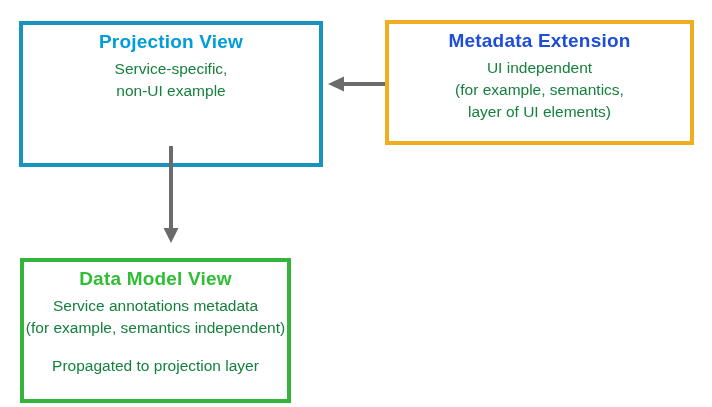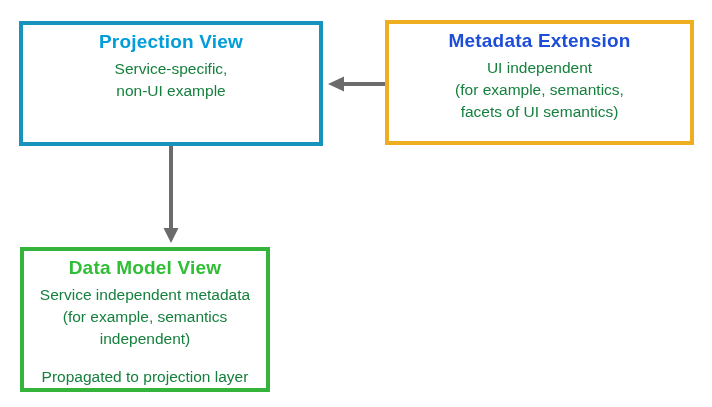--- a/index.html
+++ b/index.html
@@ -31,23 +31,23 @@
   }
   .box-body {
     margin-top: 4px;
     font-size: 15.5px;
     line-height: 22px;
     color: #15803d;
   }
   .box-body .line { display: block; }
   .para + .para { margin-top: 16px; }
 
-  #box-projection-view  { left: 19px;  top: 21px;  width: 304px; height: 125px; }
+  #box-projection-view  { left: 19px;  top: 21px;  width: 304px; height: 146px; }
   #box-metadata-extension { left: 385px; top: 20px;  width: 309px; height: 125px; }
-  #box-data-model-view  { left: 20px;  top: 247px; width: 250px; height: 145px; }
+  #box-data-model-view  { left: 20px;  top: 258px; width: 271px; height: 145px; }
 
   .arrow-layer {
     position: absolute;
     left: 0;
     top: 0;
     width: 712px;
     height: 407px;
     pointer-events: none;
   }
 </style>
@@ -62,29 +62,29 @@
       <span class="line">Service-specific,</span>
       <span class="line">non-UI example</span>
     </div>
   </div>
 
   <div class="box" id="box-metadata-extension" style="border-color: rgb(239, 173, 32);">
     <div class="box-title" style="color: #1d4ed8;">Metadata Extension</div>
     <div class="box-body">
       <span class="line">UI independent</span>
       <span class="line">(for example, semantics,</span>
-      <span class="line">facets of UI semantics)</span>
+      <span class="line">layer of UI elements)</span>
     </div>
   </div>
 
   <div class="box" id="box-data-model-view" style="border-color: rgb(53, 180, 60);">
     <div class="box-title" style="color: rgb(47, 190, 53);">Data Model View</div>
     <div class="box-body">
       <div class="para">
-        <span class="line">Service independent metadata</span>
+        <span class="line">Service annotations metadata</span>
         <span class="line">(for example, semantics independent)</span>
       </div>
       <div class="para">
         <span class="line">Propagated to projection layer</span>
       </div>
     </div>
   </div>
 
   <svg class="arrow-layer" width="712" height="407" viewBox="0 0 712 407" xmlns="http://www.w3.org/2000/svg">
 

